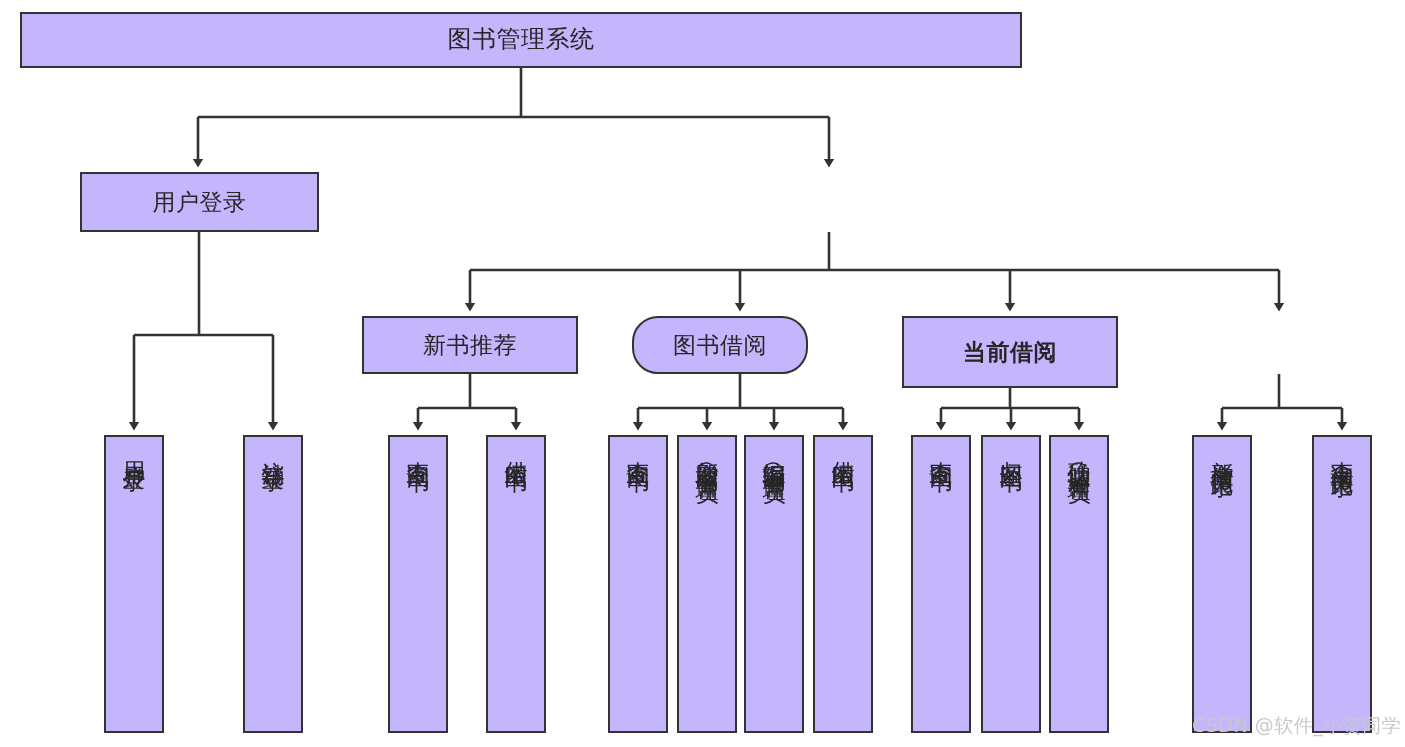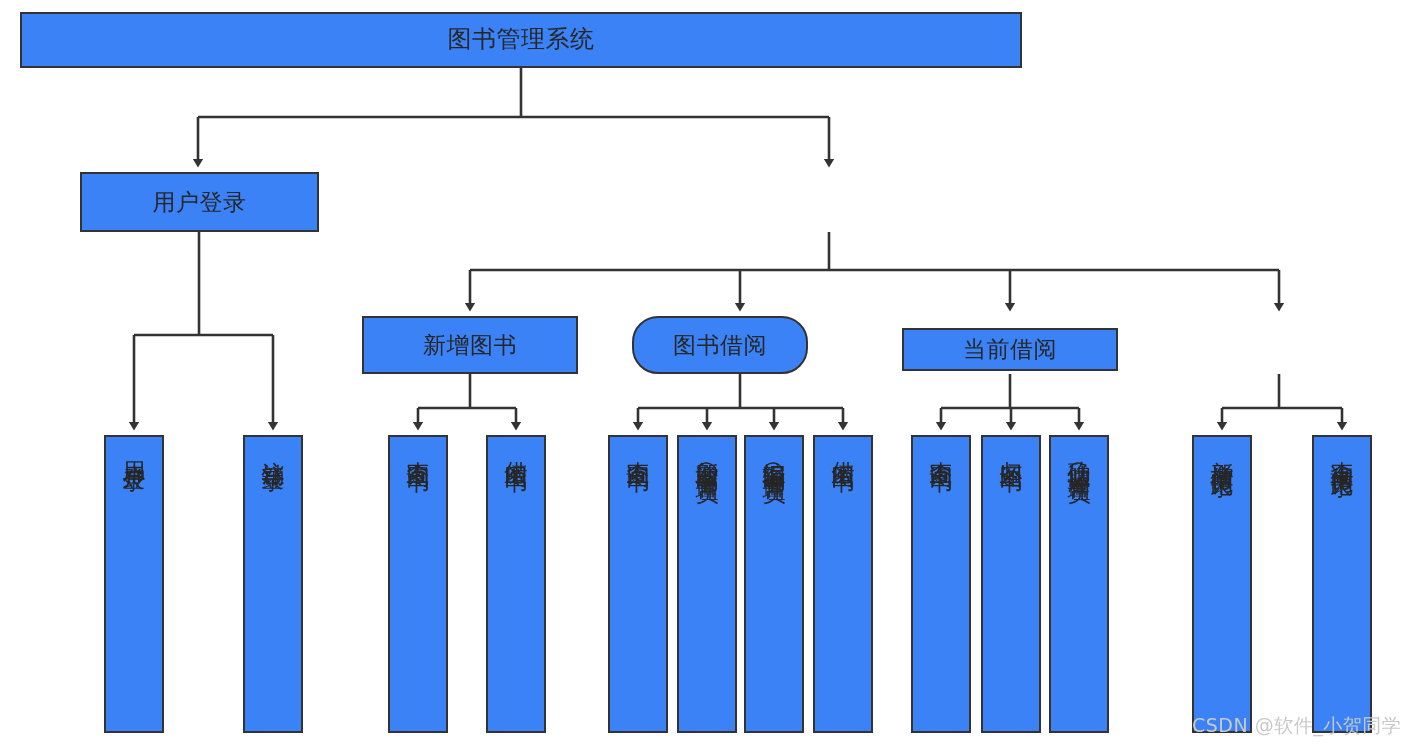--- a/index.html
+++ b/index.html
@@ -22,21 +22,21 @@
     position: absolute;
     left: 0;
     top: 0;
     width: 1405px;
     height: 747px;
     pointer-events: none;
   }
   .node {
     position: absolute;
     box-sizing: border-box;
-    background: #3b82f6;
+    background: #c4b5fd;
     border: 2.4px solid #333333;
     display: flex;
     align-items: center;
     justify-content: center;
     text-align: left;
     color: #262626;
     z-index: 2;
   }
   .node-label {
     display: block;
@@ -131,26 +131,26 @@
 
   <div class="node horiz root" id="node-root" style="left: 20px; top: 12px; width: 1002px; height: 56px;">
     <span class="node-label">图书管理系统</span>
   </div>
 
   <div class="node horiz" id="node-l2-0" style="left: 80px; top: 172px; width: 239px; height: 60px;">
     <span class="node-label">用户登录</span>
   </div>
 
   <div class="node horiz" id="node-l3-0" style="left: 362px; top: 316px; width: 216px; height: 58px;">
-    <span class="node-label">新增图书</span>
+    <span class="node-label">新书推荐</span>
   </div>
   <div class="node horiz" id="node-l3-1" style="left: 632px; top: 316px; width: 176px; height: 58px; border-radius: 26px;">
     <span class="node-label">图书借阅</span>
   </div>
-  <div class="node horiz" id="node-l3-2" style="left: 902px; top: 328px; width: 216px; height: 43px;">
+  <div class="node horiz" id="node-l3-2" style="left: 902px; top: 316px; width: 216px; height: 72px; font-weight: bold;">
     <span class="node-label">当前借阅</span>
   </div>
 
   <div class="node vert" id="node-leaf-0" style="left: 104px; top: 435px; width: 60px; height: 298px;">
     <span class="node-label">用户登录</span>
   </div>
   <div class="node vert" id="node-leaf-1" style="left: 243px; top: 435px; width: 60px; height: 298px;">
     <span class="node-label">注销登录</span>
   </div>
   <div class="node vert" id="node-leaf-2" style="left: 388px; top: 435px; width: 60px; height: 298px;">

